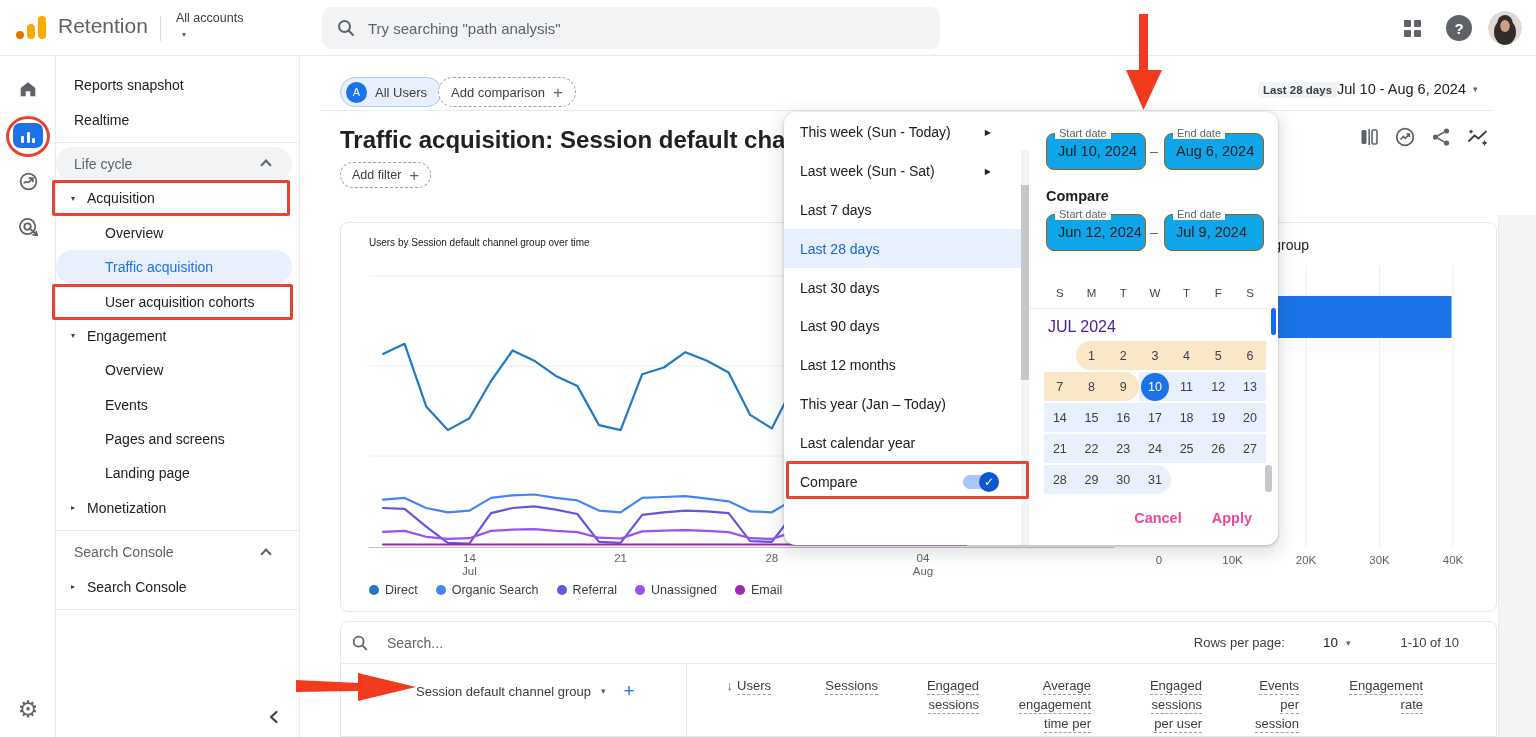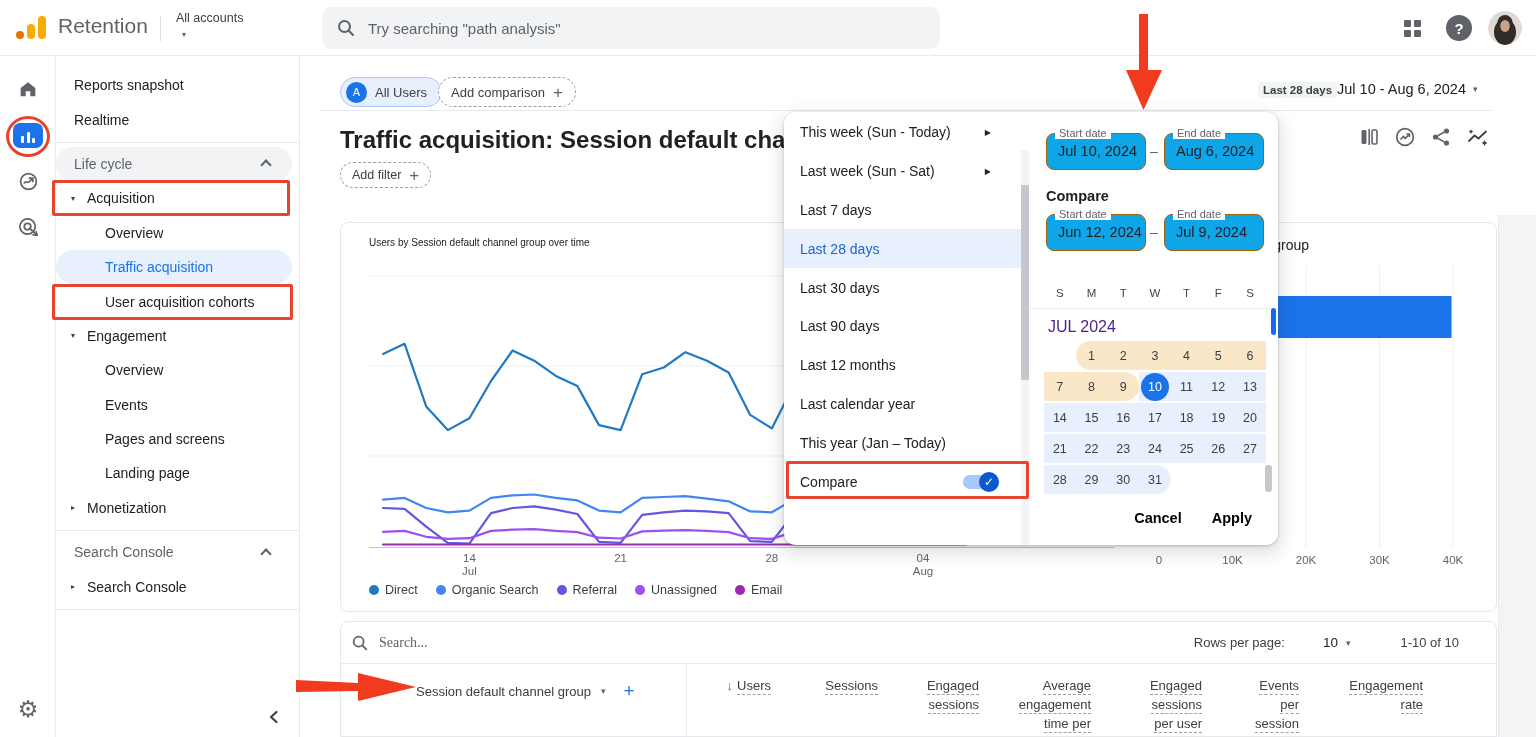--- a/index.html
+++ b/index.html
@@ -68,22 +68,22 @@
   .line-title{position:absolute;left:28px;top:14px;font-size:10px;color:#202124}
   .bar-title{position:absolute;right:187px;top:14px;font-size:14px;color:#202124;white-space:nowrap}
   .charts-svg{position:absolute;left:0;top:0}
   .legend{position:absolute;left:28px;top:360px;display:flex;gap:18px;font-size:12.5px;color:#3c4043;align-items:center}
   .lg-item{display:flex;align-items:center;gap:6px}
   .lg-dot{width:10px;height:10px;border-radius:50%;display:inline-block}
   .right-gutter{position:absolute;left:1498px;top:215px;width:38px;height:522px;background:#f3f4f6;border-left:1px solid #e8eaed}
   
   .table-card{position:absolute;left:340px;top:621px;width:1157px;height:116px;border:1px solid #e6e8ea;border-radius:8px 8px 0 0;background:#fff;z-index:1}
   .search-row{height:42px;border-bottom:1px solid #e8eaed;display:flex;align-items:center;padding:0 37px 0 10px}
-  .search-row input{border:none;outline:none;background:transparent;font-size:14px;color:#202124;width:260px;margin-left:10px;
-                    font-family:Liberation Serif, serif}
+  .search-row input{border:none;outline:none;background:transparent;font-size:14px;color:#202124;width:260px;margin-left:18px;
+                    font-family:Liberation Sans, sans-serif}
   .search-row input::placeholder{color:#5f6368}
   .rpp{margin-left:auto;display:flex;align-items:center;font-size:13px;color:#3c4043}
   .rpp .rpp-val{margin-left:38px;font-size:13.5px;color:#202124}
   .rpp .rpp-caret{margin-left:8px;font-size:9px;color:#5f6368}
   .rpp .rpp-range{margin-left:50px}
   .header-row{position:relative;height:73px}
   .vdiv{position:absolute;left:345px;top:0;width:1px;height:73px;background:#e8eaed}
   .dim-block{position:absolute;left:75px;top:16px;display:flex;align-items:center;gap:10px;font-size:13px;color:#3c4043}
   .dim-caret{font-size:9px;color:#5f6368}
   .dim-plus{color:#1a73e8;font-size:19px;margin-left:8px}
@@ -114,21 +114,21 @@
   .wk-divider{position:absolute;left:246px;top:196px;width:248px;height:1px;background:#e8eaed}
   .month-label{position:absolute;left:264px;top:206px;font-size:16px;color:#4c1d95}
   .calendar-grid{position:absolute;left:260px;top:228px;width:222px}
   .cal-row{display:flex;height:31px;align-items:center}
   .cal-cell{width:31.7px;height:29px;display:flex;align-items:center;justify-content:center;font-size:12.5px;color:#3c4043;position:relative}
   .cal-cell.cmp{background:#fae7c8}
   .cal-cell.sel{background:#e8f0fe}
   .cal-cell.start{border-radius:15px 0 0 15px}
   .cal-cell.end{border-radius:0 15px 15px 0}
   .cal-cell.day .dnum{width:28px;height:28px;border-radius:50%;background:#1a73e8;color:#fff;display:flex;align-items:center;justify-content:center}
-  .actions{position:absolute;right:26px;top:398px;display:flex;gap:30px;font-size:14.5px;font-weight:700;color:#000000}
+  .actions{position:absolute;right:26px;top:398px;display:flex;gap:30px;font-size:14.5px;font-weight:700;color:#ec4899}
   .actions span{cursor:pointer}
   .cal-scroll-blue{position:absolute;left:487px;top:196px;width:5px;height:27px;background:#1669f2;border-radius:3px}
   .cal-scroll-thumb{position:absolute;left:481px;top:353px;width:7px;height:27px;background:#c4c7cb;border-radius:3px}
   
   .red-ellipse{position:absolute;left:6px;top:116px;width:44px;height:41px;border:3.5px solid #e8432c;border-radius:50%;z-index:7}
   .red-box{position:absolute;border:3.5px solid #e8432c;border-radius:2px;z-index:7}
   .red-box-acq{left:52px;top:180px;width:238px;height:36px}
   .red-box-traffic{left:52px;top:284px;width:241px;height:36px}
   .red-box-compare{left:786px;top:461px;width:243px;height:38px;z-index:8}
   .red-arrow{position:absolute;z-index:8}
@@ -443,24 +443,24 @@
         <div class="mi">
           <span class="mi-label">Last 30 days</span>
         </div>
         <div class="mi">
           <span class="mi-label">Last 90 days</span>
         </div>
         <div class="mi">
           <span class="mi-label">Last 12 months</span>
         </div>
         <div class="mi">
+          <span class="mi-label">This year (Jan – Today)</span>
+        </div>
+        <div class="mi">
           <span class="mi-label">Last calendar year</span>
-        </div>
-        <div class="mi">
-          <span class="mi-label">This year (Jan – Today)</span>
         </div>
         <div class="mi">
           <span class="mi-label">Compare</span>
           <span class="switch on">
             <span class="knob">✓</span>
           </span>
         </div>
       </div>
     <div class="menu-scroll-track"></div>
     <div class="menu-scroll-thumb"></div>

